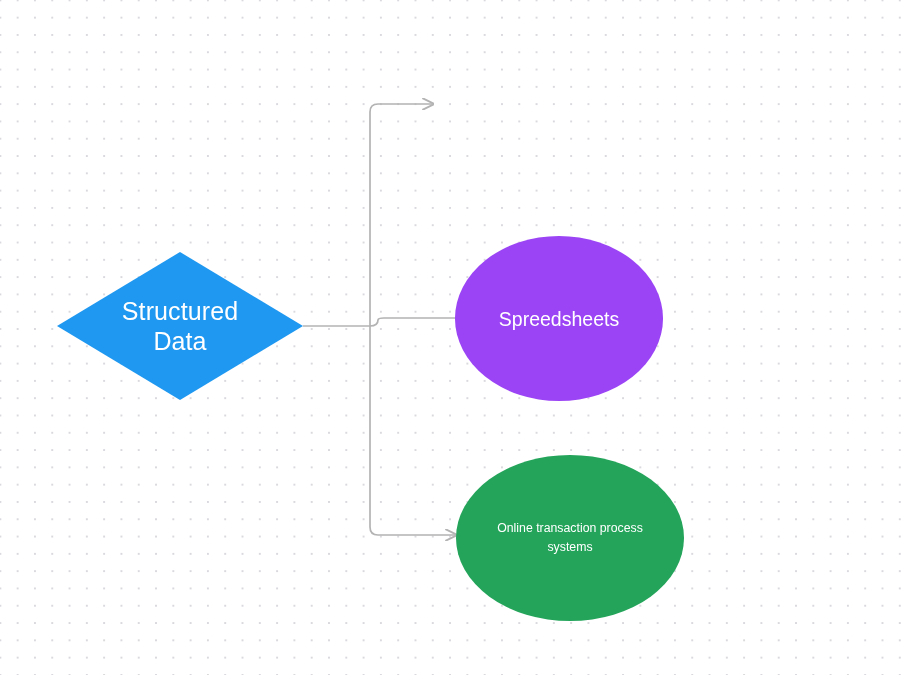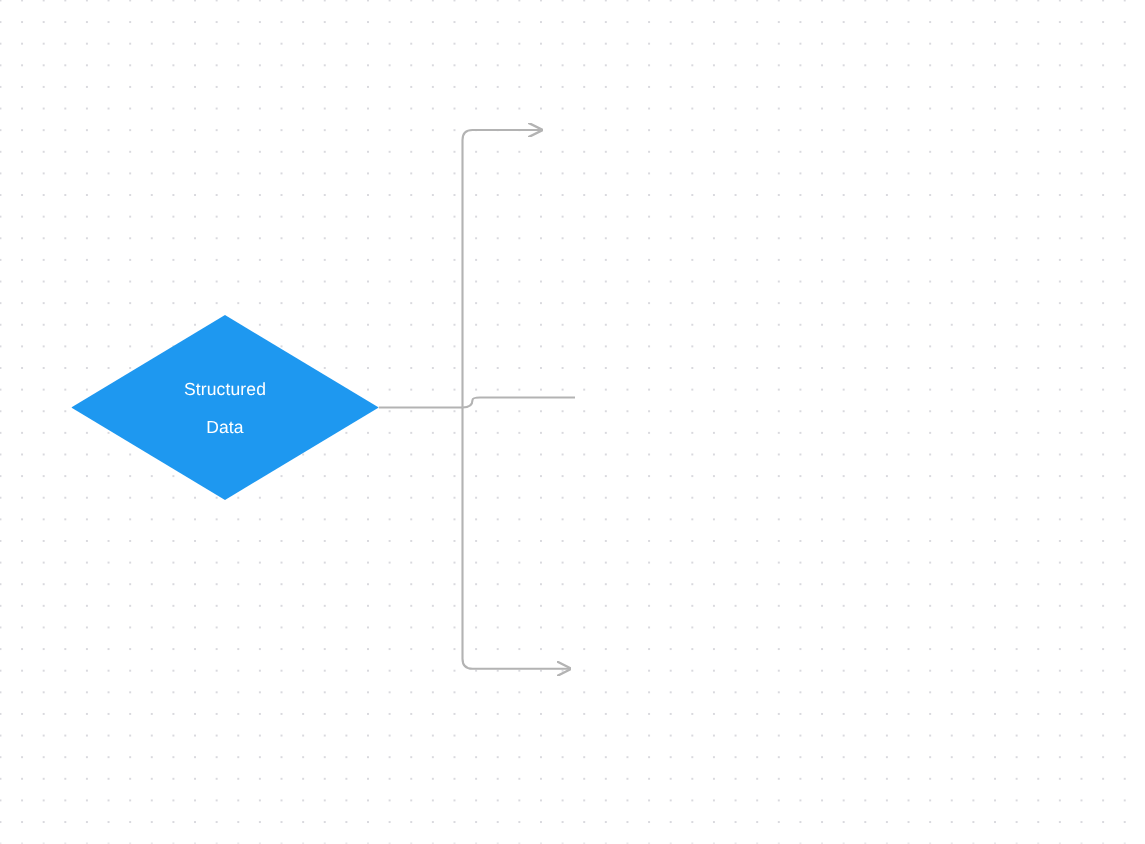--- a/index.html
+++ b/index.html
@@ -55,21 +55,21 @@
   
   .diamond {
     left: 57px;
     top: 252px;
     width: 246px;
     height: 148px;
     background: #1e98f0;
     clip-path: polygon(50% 0%, 100% 50%, 50% 100%, 0% 50%);
   }
   .diamond .node-label {
-    font-size: 14px;
+    font-size: 25px;
     line-height: 30px;
     letter-spacing: 0.1px;
   }
 
   
   .ellipse {
     border-radius: 50%;
   }
 
   .ellipse-databases {
@@ -130,15 +130,21 @@
 
     <path d="M 370 326 L 370 527 Q 370 535 378 535 L 456 535" fill="none" stroke="#b3b3b3" stroke-width="1.7" marker-end="url(#arrow)"></path>
   </svg>
 
   <div class="node diamond">
     <span class="node-label">Structured
 Data</span>
   </div>
 
 
+  <div class="node ellipse ellipse-spreadsheets">
+    <span class="node-label">Spreedsheets</span>
+  </div>
 
+  <div class="node ellipse ellipse-oltp">
+    <span class="node-label">Online transaction process systems</span>
+  </div>
 
 </div>
 
 </body></html>

